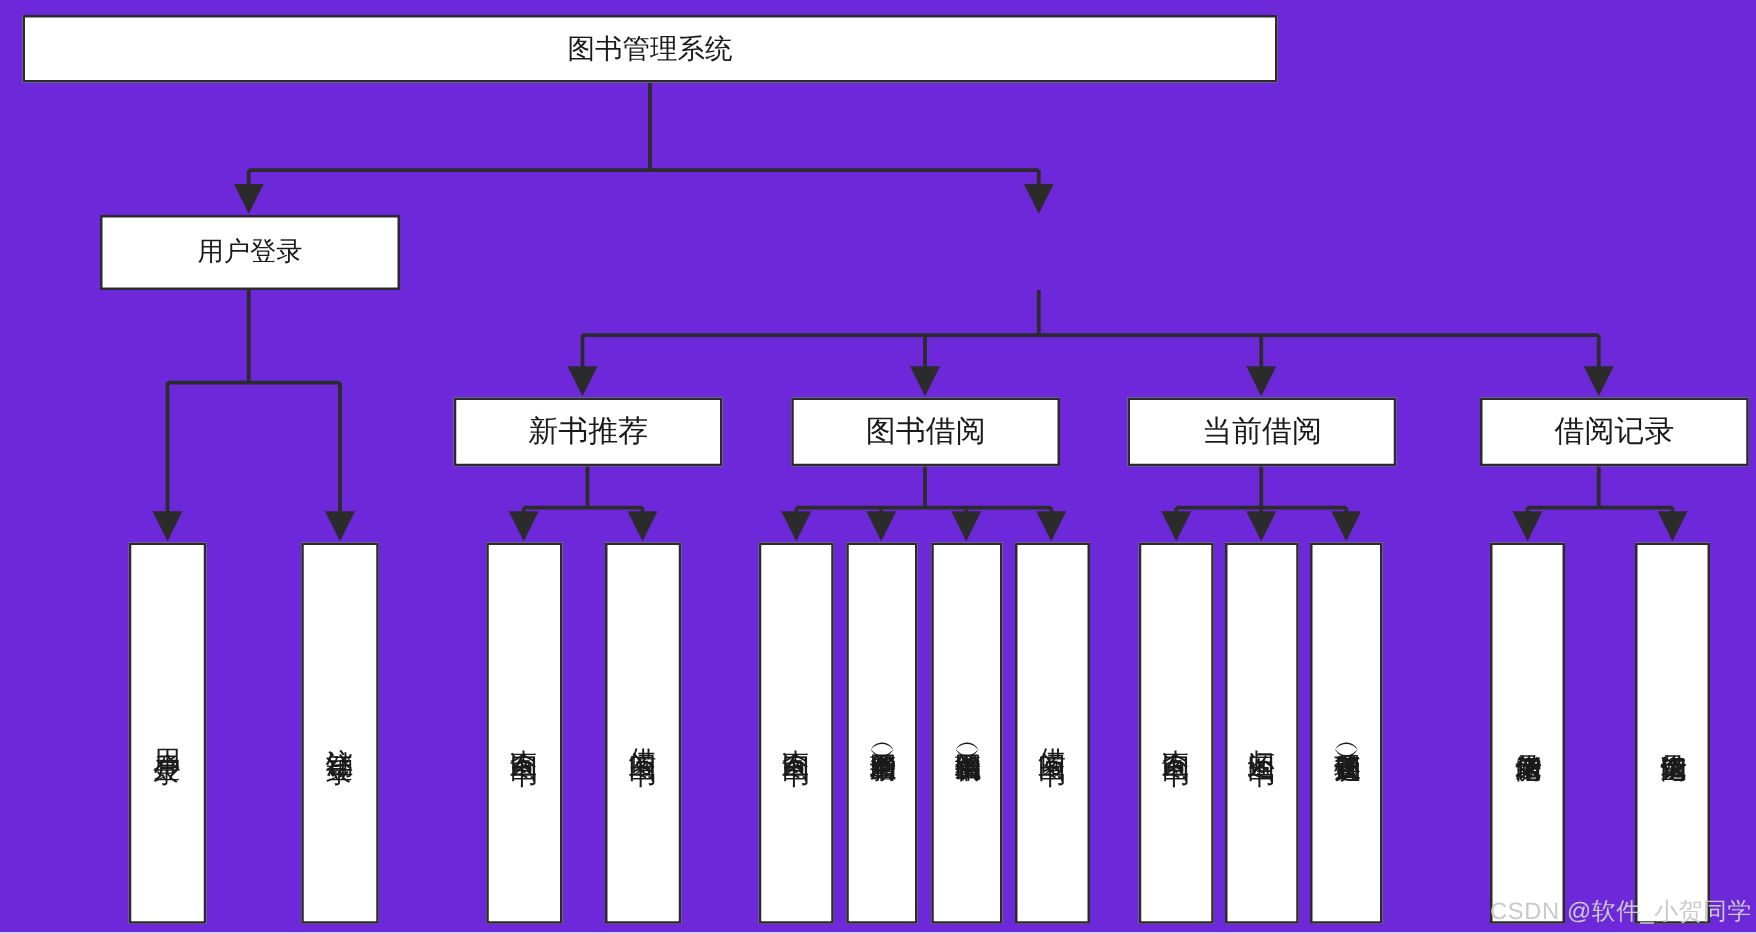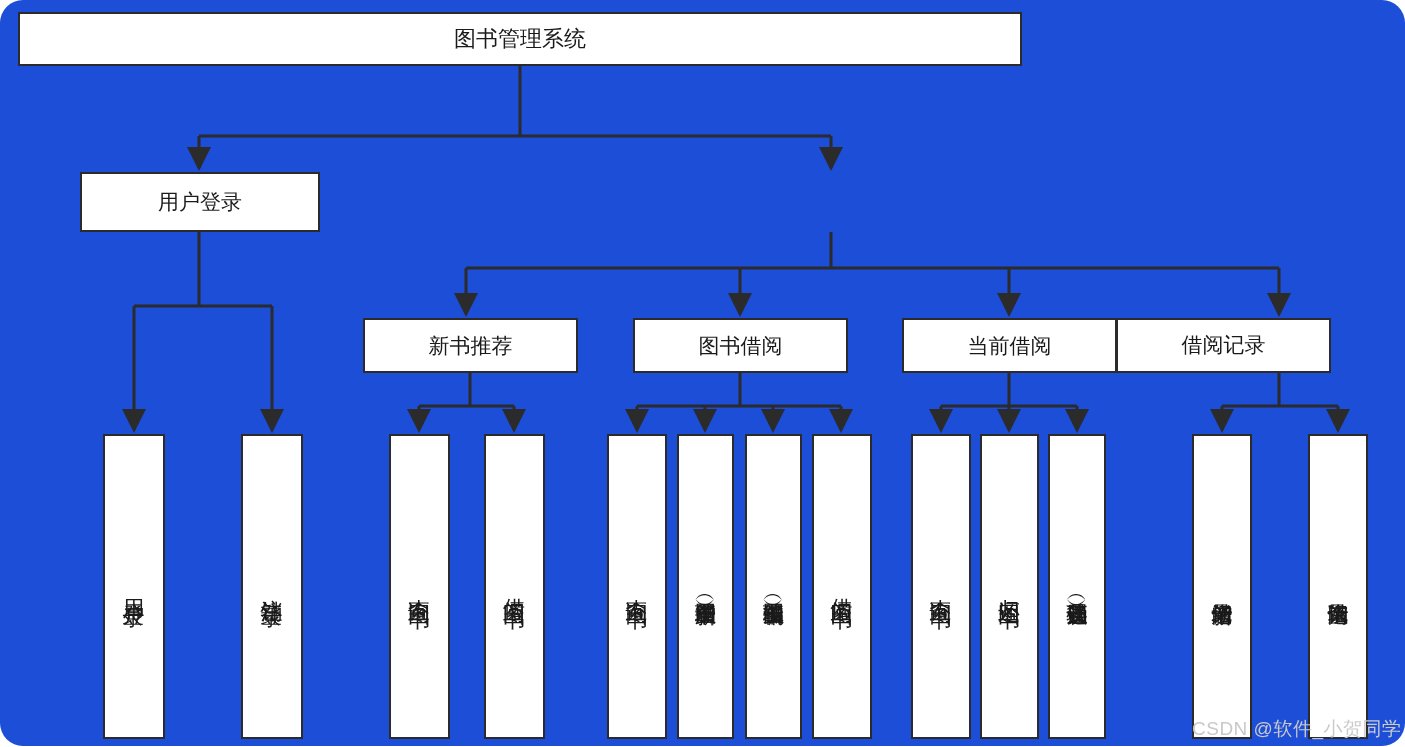--- a/index.html
+++ b/index.html
@@ -8,23 +8,22 @@
     padding: 0;
     background: #ffffff;
   }
   body {
     font-family: "Liberation Sans", "DejaVu Sans", sans-serif;
   }
   #diagram-root {
     position: relative;
     width: 1405px;
     height: 746px;
-    background: #1d4ed8;
+    background: #6d28d9;
     overflow: hidden;
-    border-radius: 23px;
   }
   #connector-layer {
     position: absolute;
     left: 0;
     top: 0;
     width: 1405px;
     height: 747px;
     pointer-events: none;
   }
   .node {
@@ -41,21 +40,21 @@
     z-index: 2;
   }
   .node.root {
     font-size: 22px;
     border-width: 2px;
   }
   .node.level1 {
     font-size: 21px;
   }
   .node.level2 {
-    font-size: 21px;
+    font-size: 24px;
   }
   .node.leaf {
     font-size: 22px;
     writing-mode: vertical-rl;
     text-orientation: upright;
     letter-spacing: 3px;
     padding: 6px 0;
     align-items: center;
     justify-content: center;
   }
@@ -143,21 +142,21 @@
 
   <div class="node level2" style="left:363px; top:318px; width:215px; height:55px;">
     <span class="label">新书推荐</span>
   </div>
   <div class="node level2" style="left:902px; top:318px; width:215px; height:55px;">
     <span class="label">当前借阅</span>
   </div>
   <div class="node level2" style="left:633px; top:318px; width:215px; height:55px;">
     <span class="label">图书借阅</span>
   </div>
-  <div class="node level2" style="left:1116px; top:318px; width:215px; height:55px;font-family:Liberation Serif, serif;">
+  <div class="node level2" style="left:1184px; top:318px; width:215px; height:55px;">
     <span class="label">借阅记录</span>
   </div>
 
   <div class="node leaf" style="left:103px; top:434px; width:62px; height:305px;">
     <span class="label">用户登录</span>
   </div>
   <div class="node leaf" style="left:241px; top:434px; width:62px; height:305px;">
     <span class="label">注销登录</span>
   </div>
 

